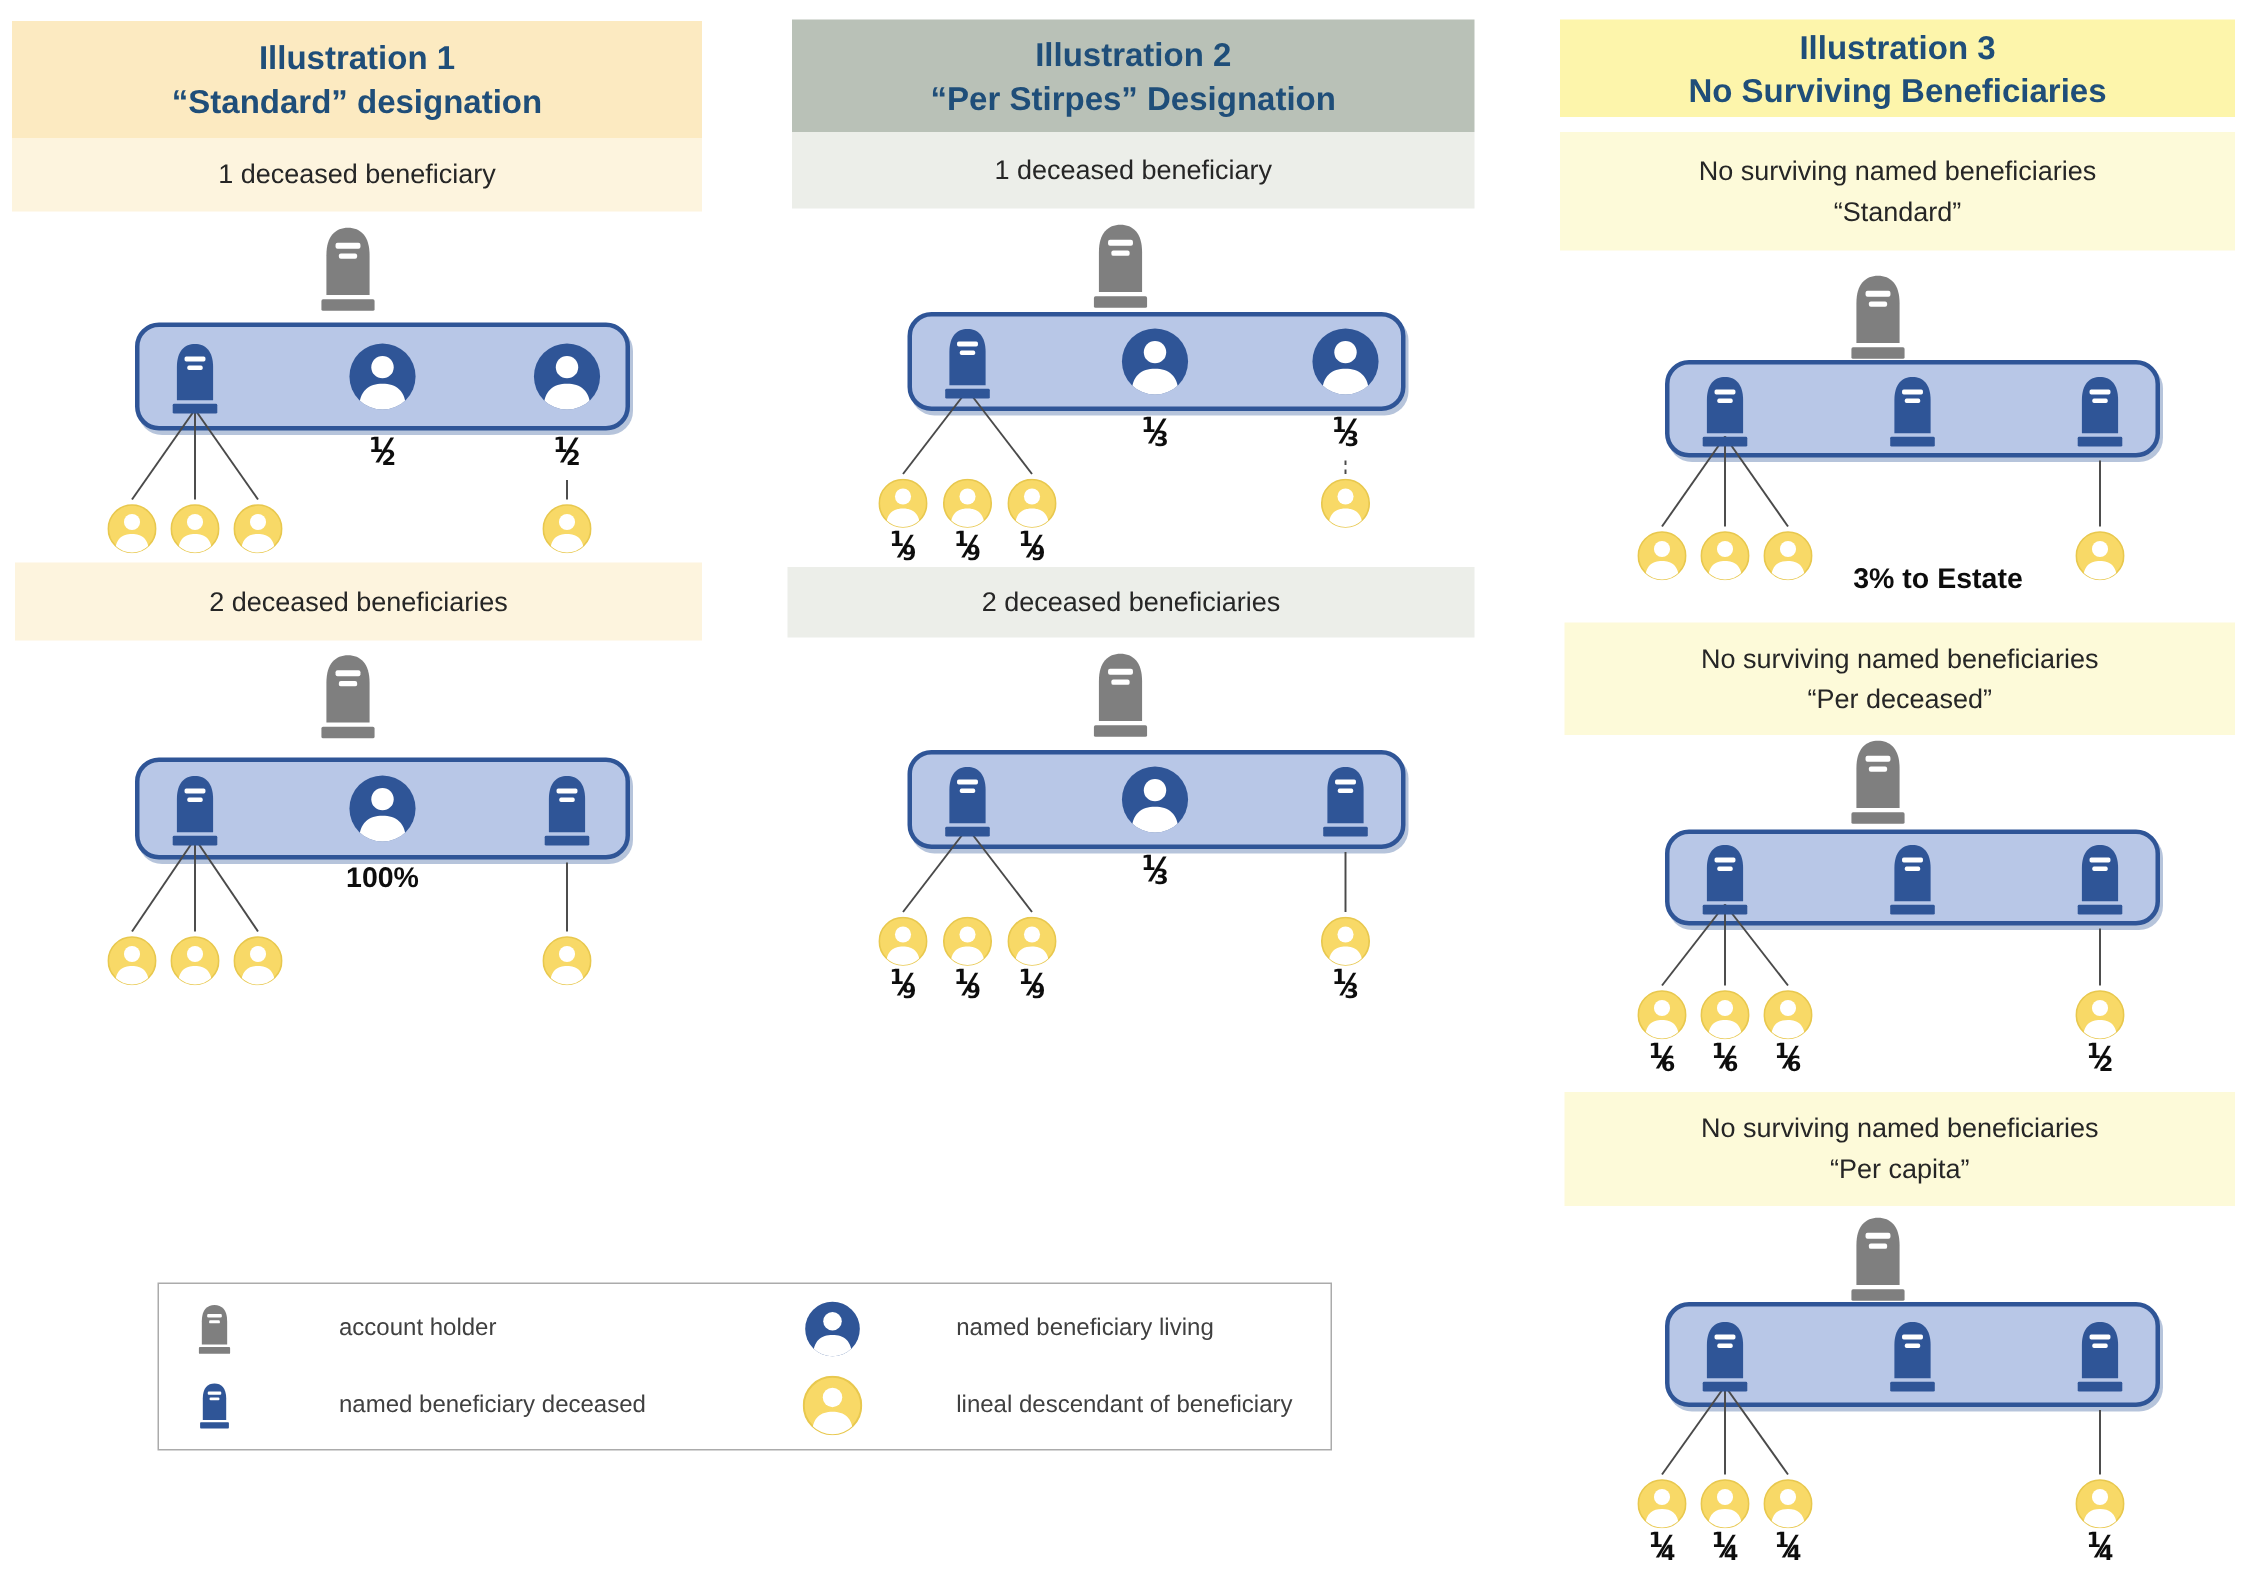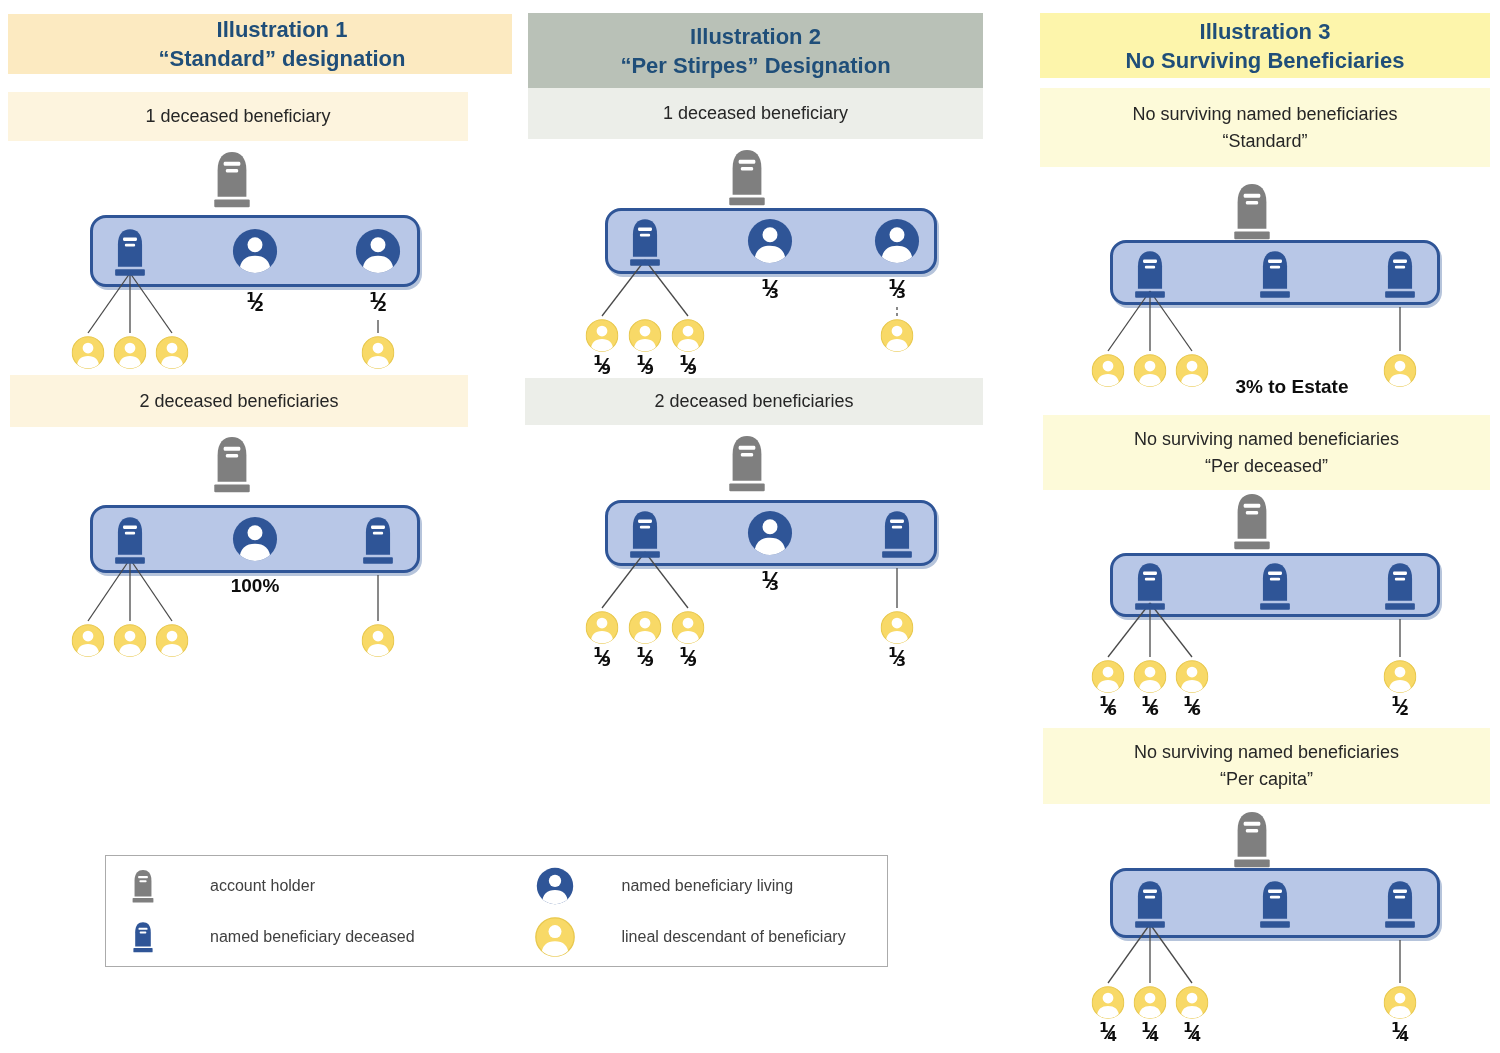--- a/index.html
+++ b/index.html
@@ -2,21 +2,21 @@
 <html><head>
 <meta charset="utf-8">
 <style>
   html,body{margin:0;padding:0;background:#fff;}
   .page{position:relative;width:1500px;height:1053px;background:#fff;overflow:hidden;
         font-family:"Liberation Sans","DejaVu Sans",sans-serif;}
   .lines{position:absolute;left:0;top:0;z-index:2;pointer-events:none;}
   .hdr{position:absolute;z-index:1;display:flex;flex-direction:column;justify-content:center;
        align-items:center;text-align:center;color:var(--title-text);font-weight:bold;
        font-size:22px;line-height:29px;}
-  .hdr.c1{left:8px;top:14px;width:460px;height:60px;background:var(--c1h);padding-left:44px;}
+  .hdr.c1{left:8px;top:14px;width:460px;height:78px;background:var(--c1h);}
   .hdr.c2{left:528px;top:13px;width:455px;height:75px;background:var(--c2h);}
   .hdr.c3{left:1040px;top:13px;width:450px;height:65px;background:var(--c3h);}
   .banner{position:absolute;z-index:1;display:flex;flex-direction:column;justify-content:center;
           align-items:center;text-align:center;color:#262626;font-size:18px;line-height:27px;}
   .b-c1s1{left:8px;top:92px;width:460px;height:49px;background:var(--c1b);}
   .b-c1s2{left:10px;top:375px;width:458px;height:52px;background:var(--c1b);}
   .b-c2s1{left:528px;top:88px;width:455px;height:51px;background:var(--c2b);}
   .b-c2s2{left:525px;top:378px;width:458px;height:47px;background:var(--c2b);}
   .b-c3s1{left:1040px;top:88px;width:450px;height:79px;background:var(--c3b);}
   .b-c3s2{left:1043px;top:415px;width:447px;height:75px;background:var(--c3b);}
@@ -30,21 +30,21 @@
   .share.plain{font-size:19px;font-family:"Liberation Sans","DejaVu Sans",sans-serif;}
   .share sup{font-size:14px;vertical-align:7px;letter-spacing:-1px;}
   .share sub{font-size:14px;vertical-align:-2px;margin-left:-2px;}
   .share .fs{letter-spacing:-2px;}
   .note{position:absolute;z-index:3;transform:translateX(-50%);font-weight:bold;color:#0d0d0d;
         font-size:19px;white-space:nowrap;}
   .legend{position:absolute;left:105px;top:855px;width:783px;height:112px;z-index:1;
           border:1px solid #ABABAB;background:#fff;box-sizing:border-box;
           display:grid;grid-template-columns:1fr 1fr;grid-auto-rows:1fr;
           align-items:center;padding:4px 0 4px 14px;}
-  .legend-item{display:flex;align-items:center;gap:44px;font-size:16px;color:#404040;}
+  .legend-item{display:flex;align-items:center;gap:60px;font-size:16px;color:#404040;}
   .legend-item:nth-child(even){padding-left:28px;}
   .legend-item .ic{width:46px;display:flex;justify-content:center;align-items:center;line-height:0;}
 </style>
 </head>
 <body>
 
 <div class="page" style="--title-text: #1F4E79; --box-fill: #B8C7E7; --box-border: #2F5597; --c1h: #FCEAC1; --c1b: #FDF4DE; --c2h: #B9C1B7; --c2b: #ECEEE9; --c3h: #FDF5AB; --c3b: #FDFAD9;">
 
   <svg id="lines" class="lines" width="1500" height="1053">
       <line x1="130" y1="273" x2="88" y2="333" stroke="#4A4A4A" stroke-width="1.3"></line>

